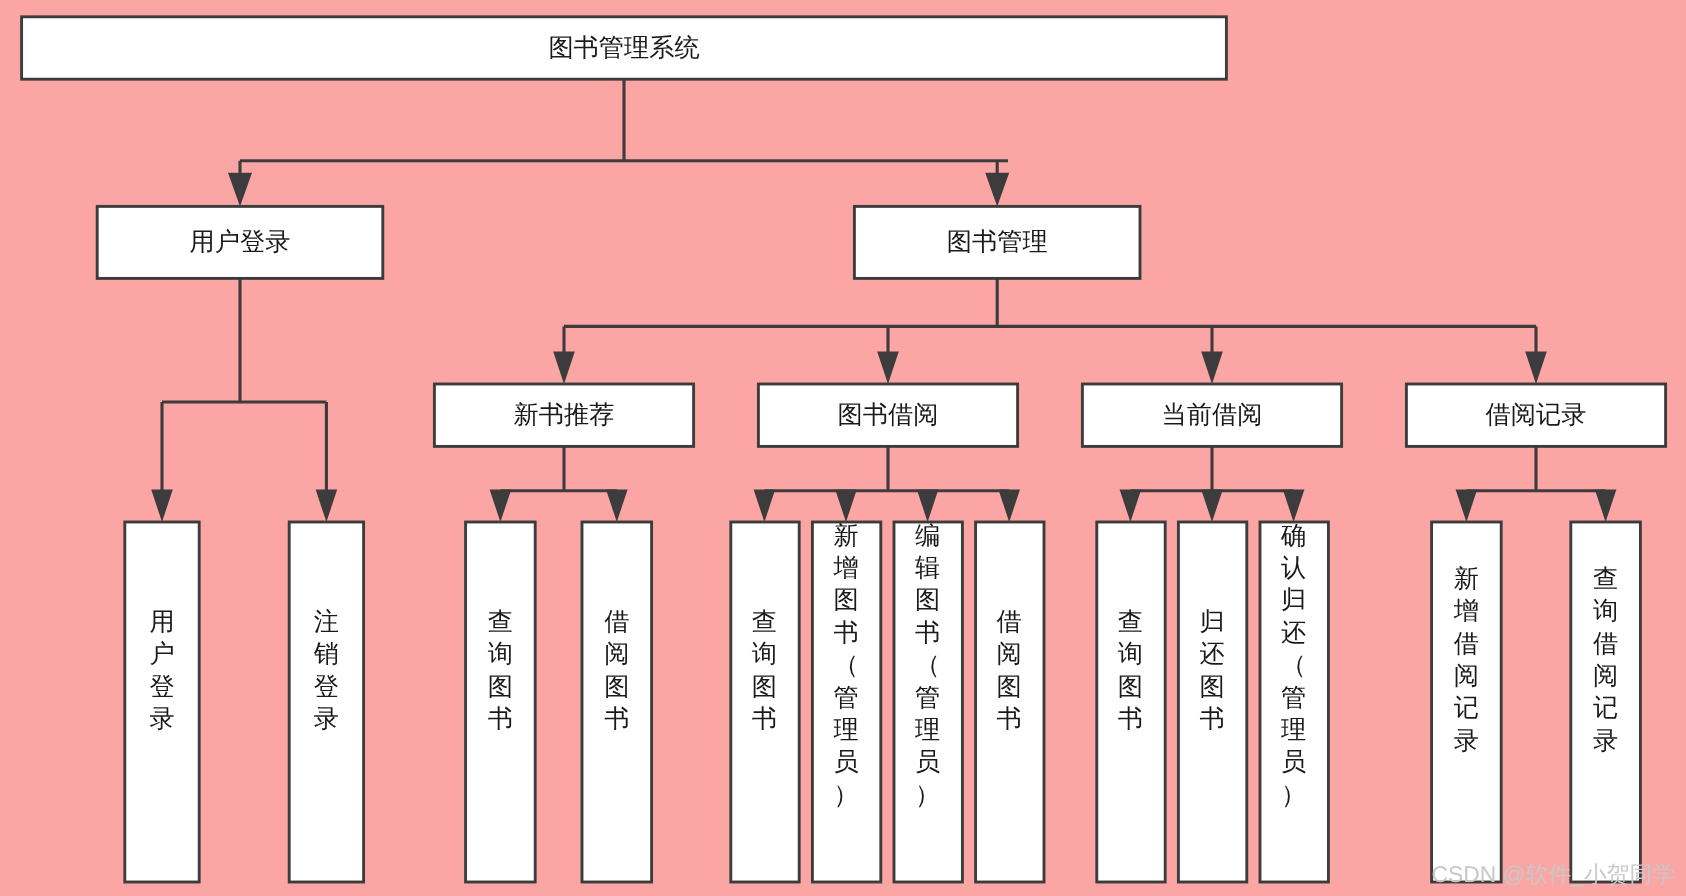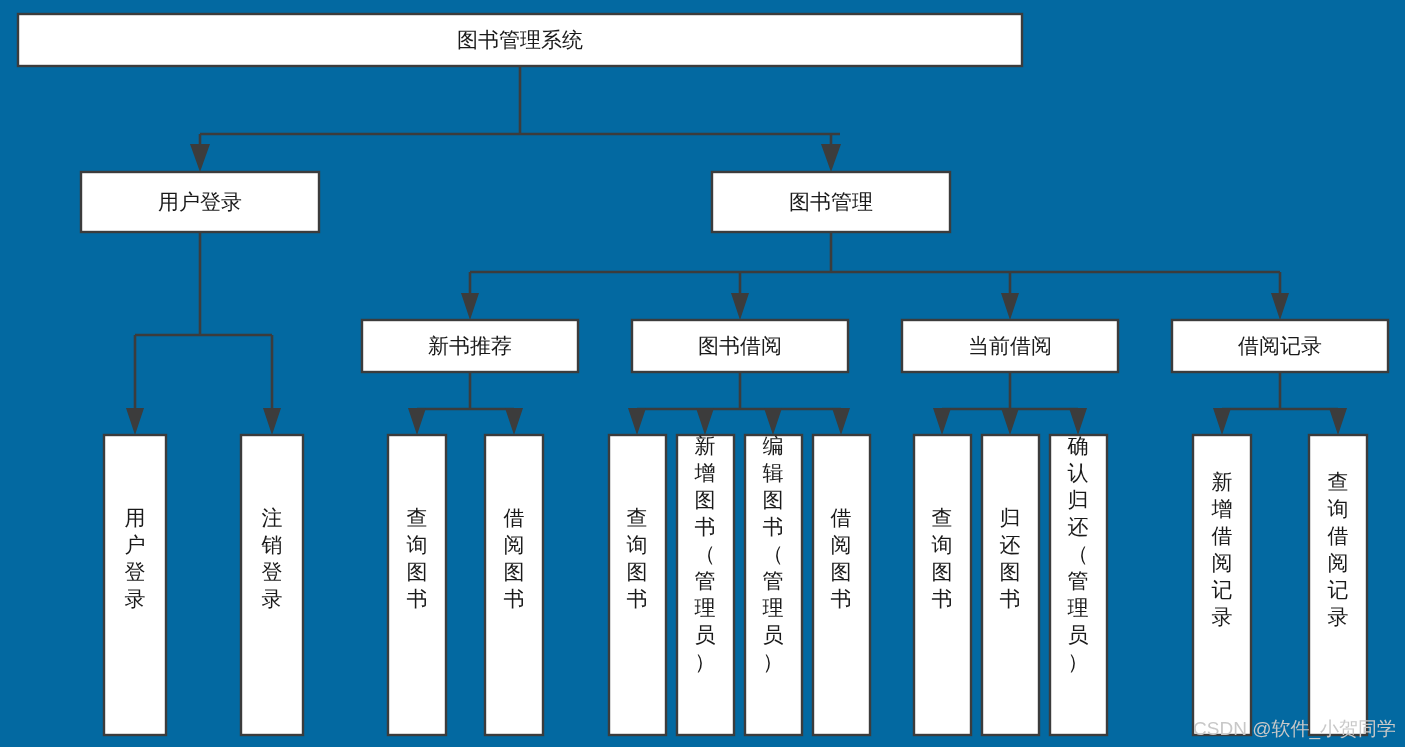--- a/index.html
+++ b/index.html
@@ -8,21 +8,21 @@
     padding: 0;
     background: #ffffff;
   }
   body {
     font-family: "Liberation Sans", "DejaVu Sans", sans-serif;
   }
   #diagram-root {
     position: relative;
     width: 1405px;
     height: 747px;
-    background: #0369a1;
+    background: #fca5a5;
     overflow: hidden;
   }
   svg.diagram-canvas {
     position: absolute;
     left: 0;
     top: 0;
     width: 1405px;
     height: 747px;
     display: block;
   }

